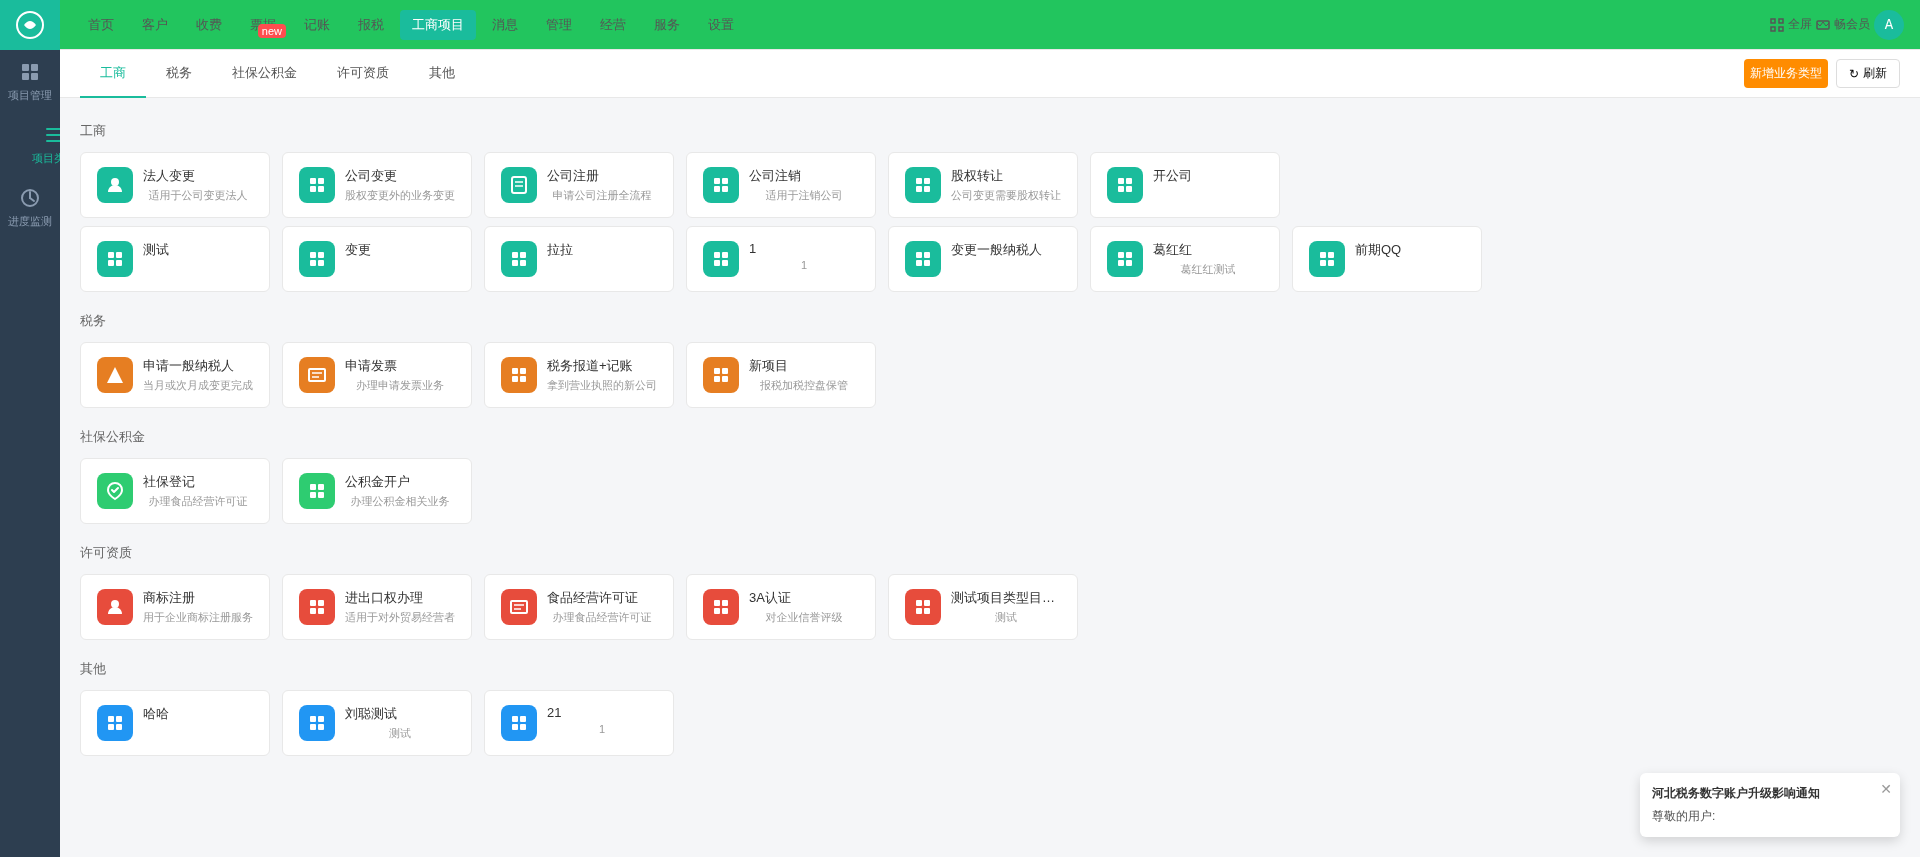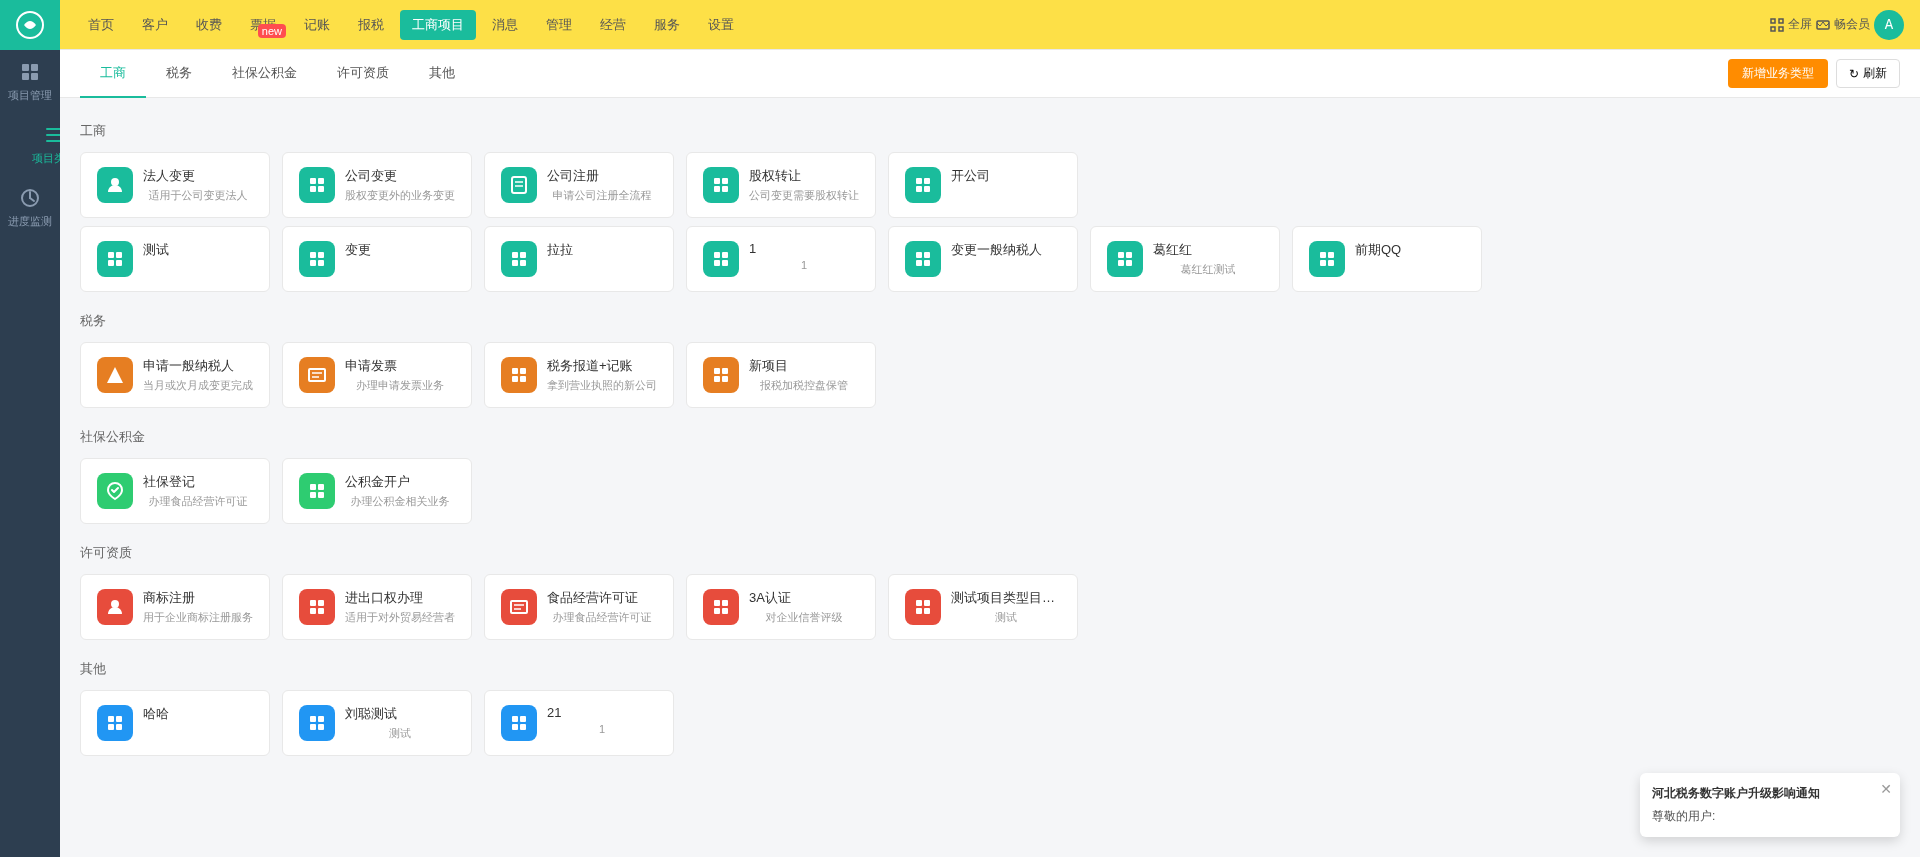--- a/index.html
+++ b/index.html
@@ -52,21 +52,21 @@
     .main-wrapper {
       flex: 1;
       display: flex;
       flex-direction: column;
       overflow: hidden;
     }
 
     
     .topnav {
       height: 50px;
-      background: #fde047;
+      background: #22c55e;
       display: flex;
       align-items: center;
       padding: 0 16px;
       border-bottom: 1px solid #e8e8e8;
       flex-shrink: 0;
       gap: 4px;
     }
     .nav-item {
       padding: 6px 12px;
       cursor: pointer;
@@ -152,21 +152,21 @@
     .tab-actions {
       margin-left: auto;
       display: flex;
       gap: 8px;
       align-items: center;
     }
     .btn-add-type {
       background: #ff8c00;
       color: white;
       border: none;
-      padding: 6px 14px;
+      padding: 6px 6px;
       border-radius: 4px;
       cursor: pointer;
       font-size: 12px;
     }
     .btn-refresh {
       background: white;
       border: 1px solid #ddd;
       padding: 5px 12px;
       border-radius: 4px;
       cursor: pointer;
@@ -424,20 +424,34 @@
                 <line x1="6" y1="7" x2="14" y2="7" stroke="white" stroke-width="1.5"></line>
                 <line x1="6" y1="11" x2="14" y2="11" stroke="white" stroke-width="1.5"></line>
               </svg>
           </div>
           <div class="card-text">
             <div class="card-title">公司注册</div>
             <div class="card-desc">申请公司注册全流程</div>
           </div>
         </div>
 
+        <div class="service-card">
+          <div class="card-icon ic-teal">
+            <svg width="20" height="20" viewBox="0 0 20 20" fill="white">
+                <rect x="3" y="3" width="6" height="6" rx="1"></rect>
+                <rect x="11" y="3" width="6" height="6" rx="1"></rect>
+                <rect x="3" y="11" width="6" height="6" rx="1"></rect>
+                <rect x="11" y="11" width="6" height="6" rx="1"></rect>
+              </svg>
+          </div>
+          <div class="card-text">
+            <div class="card-title">公司注销</div>
+            <div class="card-desc">适用于注销公司</div>
+          </div>
+        </div>
 
         <div class="service-card">
           <div class="card-icon ic-teal">
             <svg width="20" height="20" viewBox="0 0 20 20" fill="white">
                 <rect x="3" y="3" width="6" height="6" rx="1"></rect>
                 <rect x="11" y="3" width="6" height="6" rx="1"></rect>
                 <rect x="3" y="11" width="6" height="6" rx="1"></rect>
                 <rect x="11" y="11" width="6" height="6" rx="1"></rect>
               </svg>
           </div>

